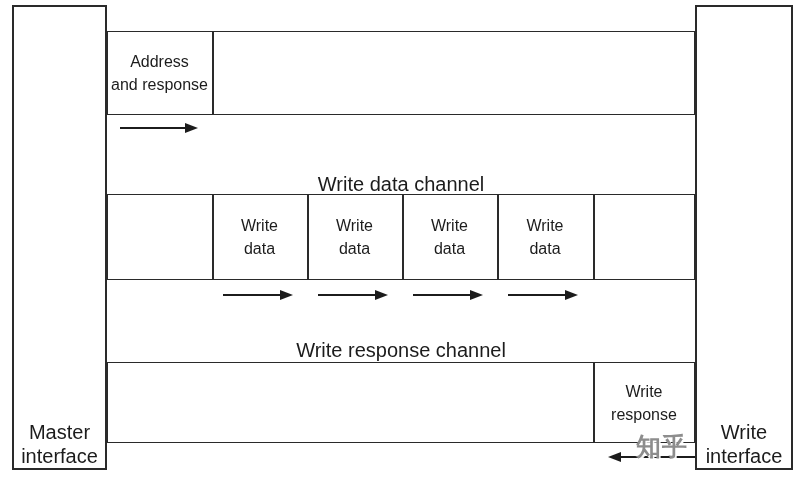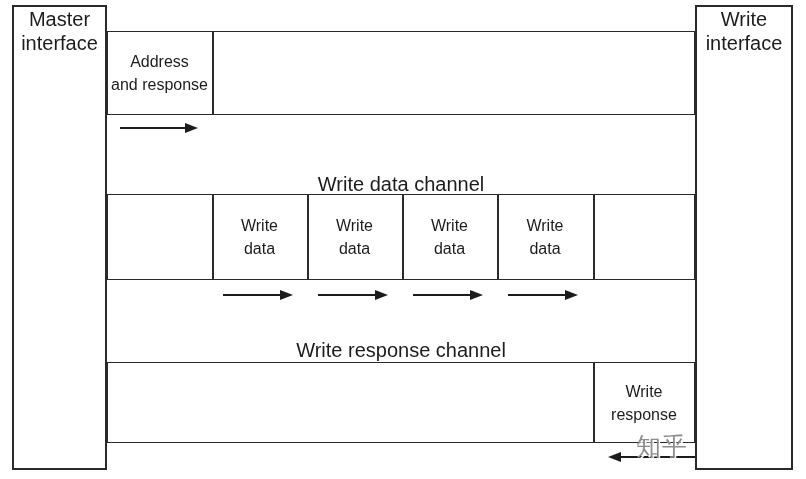--- a/index.html
+++ b/index.html
@@ -16,21 +16,21 @@
     position:relative;
     width:806px;height:479px;
     background:var(--background);
     overflow:hidden;
   }
   .iface-box{
     position:absolute;
     border:2px solid var(--line);
     background:var(--background);
     display:flex;flex-direction:column;
-    align-items:center;justify-content:flex-start;
+    align-items:center;justify-content:flex-end;
     font-size:20px;line-height:24px;
     text-align:center;
     z-index:2;
   }
   .lane{
     position:absolute;
     border:1.5px solid var(--line);
     background:var(--background);
     z-index:1;
   }
@@ -76,21 +76,21 @@
     border-top:5.5px solid transparent;
     border-bottom:5.5px solid transparent;
   }
   .watermark{
     position:absolute;
     z-index:5;
     display:flex;align-items:baseline;
     white-space:nowrap;
   }
   .wm-brand{
-    font-size:25px;font-weight:400;
+    font-size:25px;font-weight:700;
     color:var(--watermark-brand);
     text-shadow:1.5px 1.5px 0 rgba(255,255,255,.95);
     letter-spacing:1px;
   }
   .wm-handle{
     font-size:22px;
     color:var(--watermark-handle);
     margin-left:6px;
   }
 </style>

